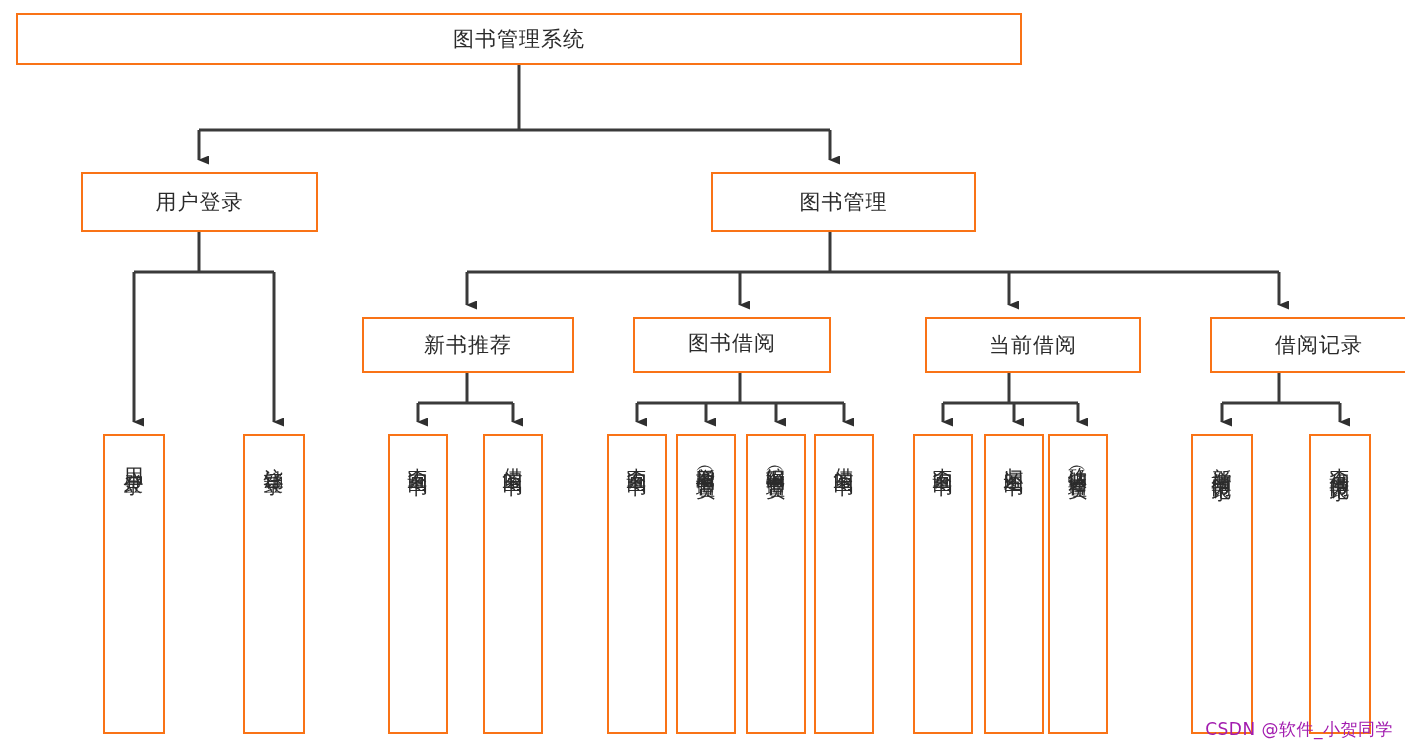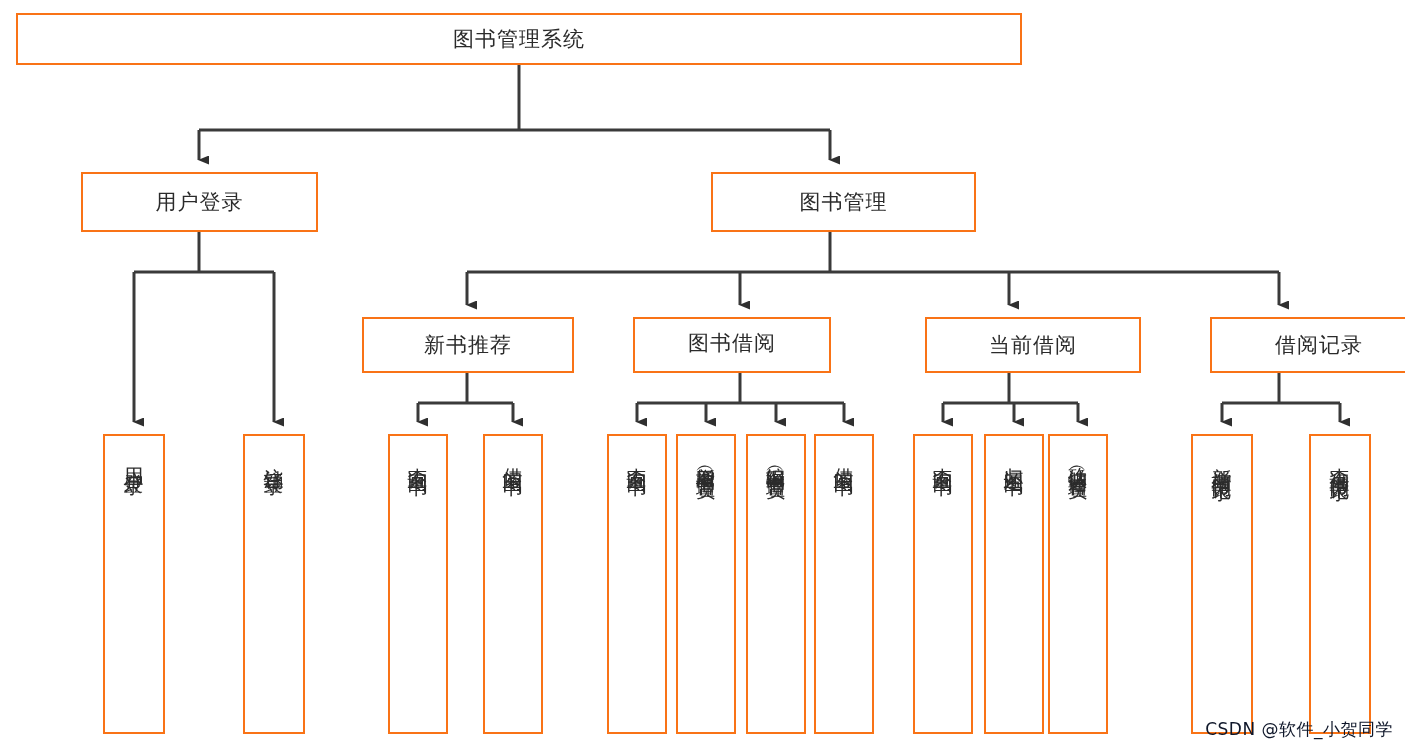--- a/index.html
+++ b/index.html
@@ -60,21 +60,21 @@
   }
   .node.vert.narrow .label {
     font-size: 19px;
     letter-spacing: 2px;
   }
   .watermark {
     position: absolute;
     right: 12px;
     bottom: 6px;
     font-size: 17px;
-    color: #0f172a;
+    color: #a21caf;
     white-space: nowrap;
     letter-spacing: 0.5px;
   }
 </style>
 </head>
 <body>
 
 <div id="canvas">
 
   <svg class="edges" viewBox="0 0 1405 747">

